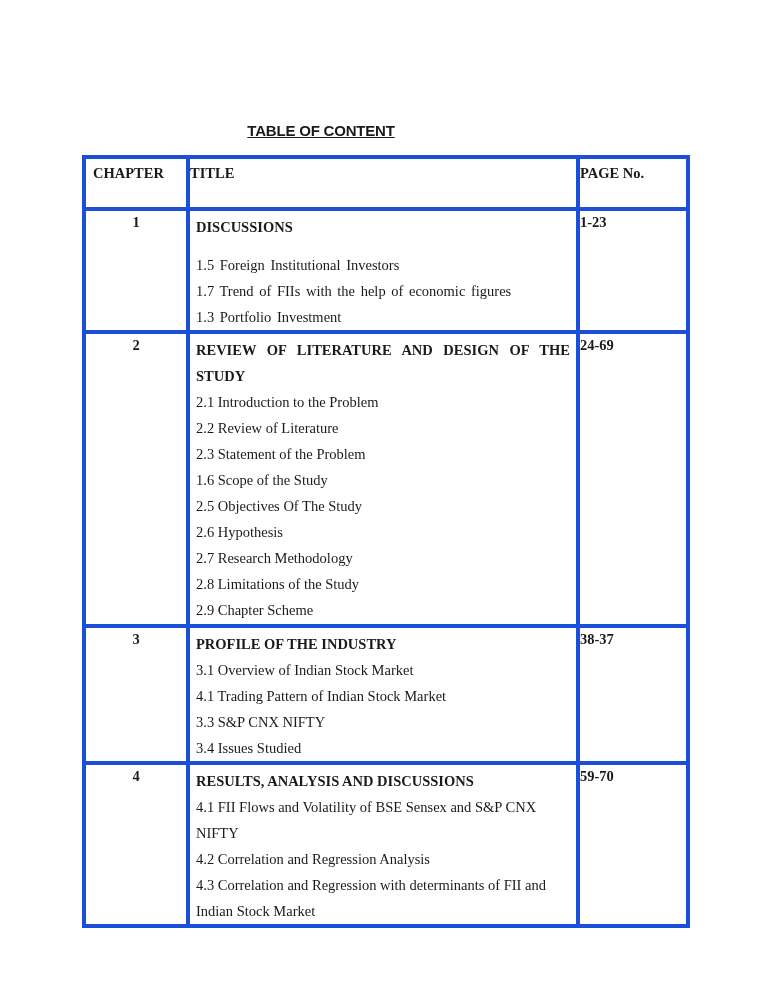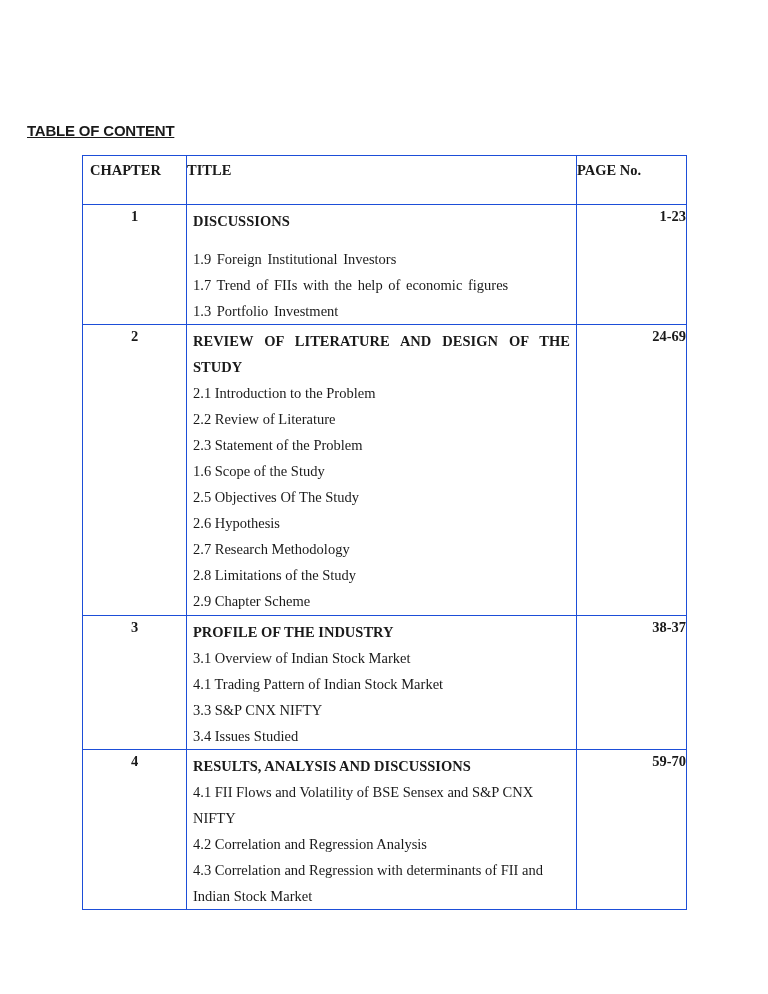--- a/index.html
+++ b/index.html
@@ -1,31 +1,31 @@
 <!DOCTYPE html>
 <html><head>
 <meta charset="utf-8">
 <style>
   html, body { margin: 0; padding: 0; background: #ffffff; }
   body { width: 768px; height: 994px; position: relative; overflow: hidden;
          font-family: "Liberation Serif", serif; color: #1a1a1a; }
-  .heading { position: absolute; top: 122px; left: 0; width: 642px; text-align: left;
+  .heading { position: absolute; top: 122px; left: 0; width: 642px; text-align: center;
              font-family: "Liberation Sans", sans-serif; font-weight: bold; font-size: 15px;
-             text-decoration: underline; letter-spacing: -0.2px; margin-left: 27px; }
+             text-decoration: underline; letter-spacing: -0.2px; }
   table.toc { position: absolute; left: 82px; top: 155px; width: 604px;
               border-collapse: collapse; table-layout: fixed; }
-  table.toc td, table.toc th { border: 1px solid #1d4ed8; vertical-align: top;
+  table.toc td, table.toc th { border: 4px solid #1d4ed8; vertical-align: top;
               font-size: 14.5px; padding: 0; }
   col.c1 { width: 104px; } col.c2 { width: 390px; } col.c3 { width: 110px; }
   th { font-weight: bold; height: 42px; text-align: left; }
   th.ch { text-align: left; padding: 6px 0 0 7px !important; }
   th.ti { padding-top: 6px !important; }
   th.pg { padding-top: 6px !important; }
   td.num { text-align: center; font-weight: bold; padding-top: 3px !important; }
-  td.pages { text-align: right; font-weight: bold; padding-top: 3px !important; }
+  td.pages { text-align: left; font-weight: bold; padding-top: 3px !important; }
   td.title { padding: 3px 6px 0 6px !important; }
   .ctitle { font-weight: bold; line-height: 26px; text-align: justify; text-align-last: left; }
   .ctitle.justify-first { text-align: justify; }
   .sub { line-height: 26px; }
   .sub.spaced { word-spacing: 2px; }
   .gap { height: 12px; }
   tr.r1 td { height: 112px; }
   tr.r2 td { height: 287px; }
   tr.r3 td { height: 127px; }
   tr.r4 td { height: 153px; }
@@ -47,21 +47,21 @@
       <th class="ti">TITLE</th>
       <th class="pg">PAGE No.</th>
     </tr>
   </thead>
   <tbody>
     <tr class="r1">
       <td class="num">1</td>
       <td class="title">
         <div class="ctitle">DISCUSSIONS</div>
         <div class="gap"></div>
-        <div class="sub spaced">1.9   Foreign Institutional Investors</div>
+        <div class="sub spaced">1.5   Foreign Institutional Investors</div>
         <div class="sub spaced">1.7   Trend of FIIs with the help of economic figures</div>
         <div class="sub spaced">1.3   Portfolio Investment</div>
       </td>
       <td class="pages">1-23</td>
     </tr>
     <tr class="r2">
       <td class="num">2</td>
       <td class="title">
         <div class="ctitle justify-first">REVIEW OF LITERATURE AND DESIGN OF THE STUDY</div>
         <div class="sub">2.1 Introduction to the Problem</div>

